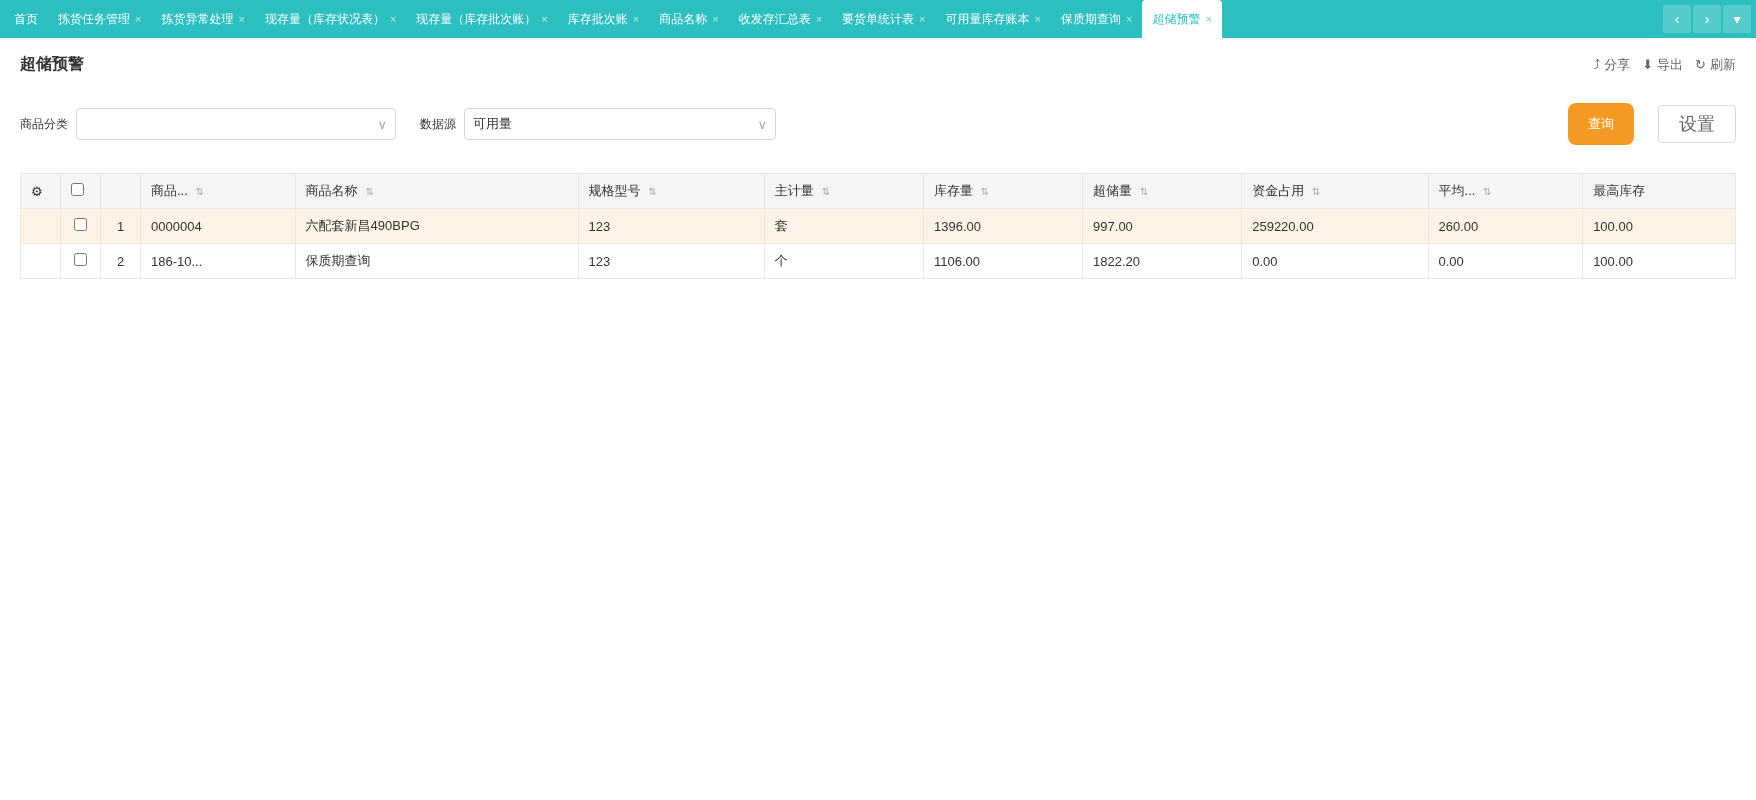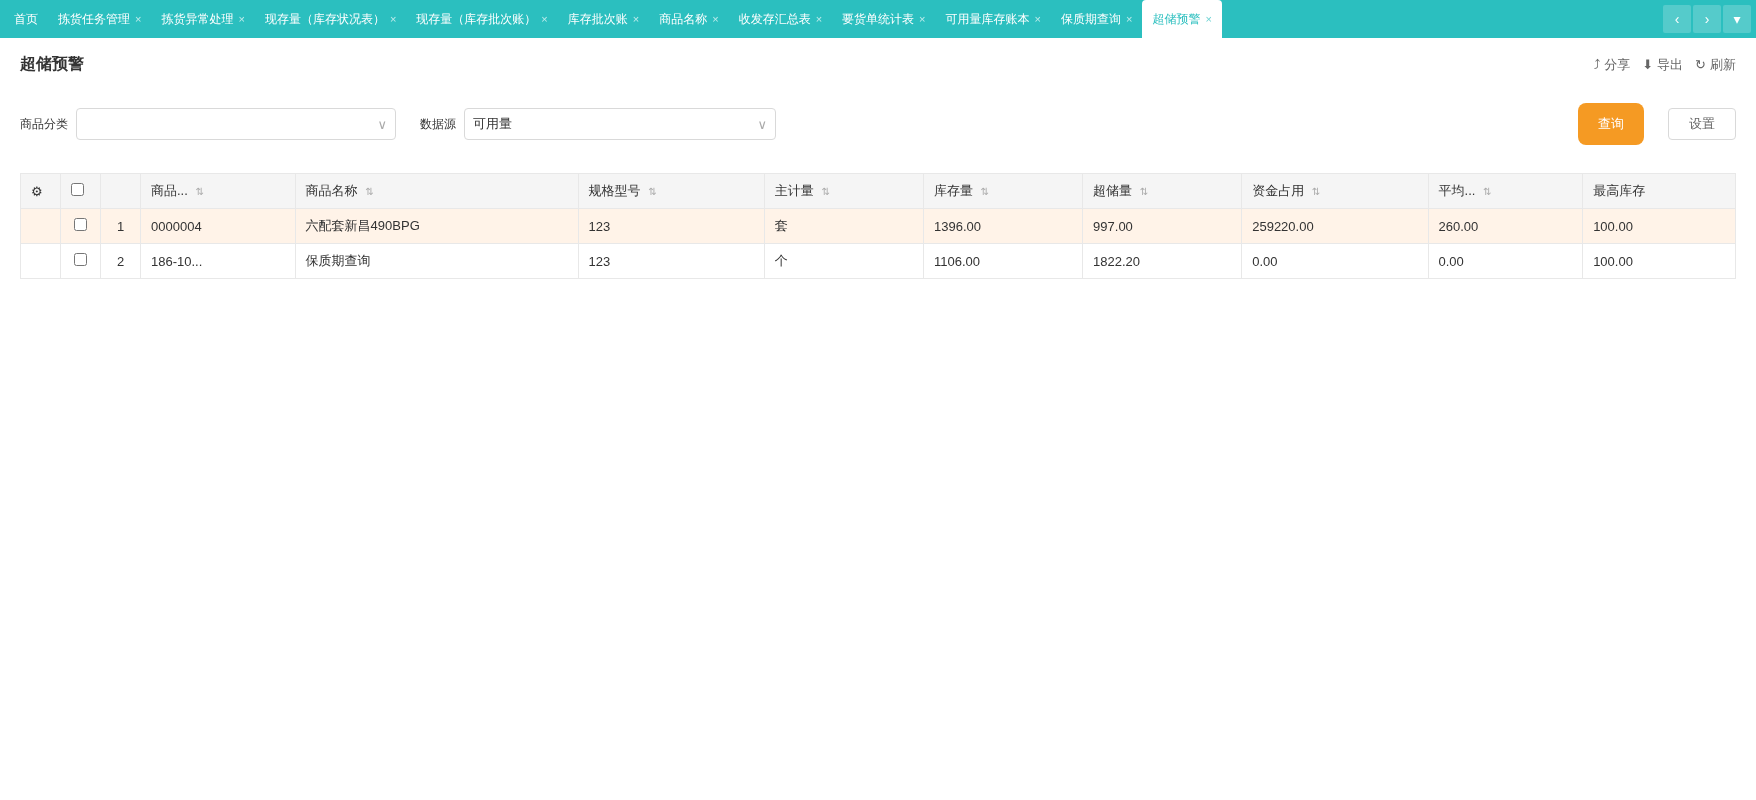--- a/index.html
+++ b/index.html
@@ -131,21 +131,21 @@
       font-size: 13px;
       cursor: pointer;
       margin-left: auto;
     }
     .btn-settings {
       background: #fff;
       color: #666;
       border: 1px solid #d9d9d9;
       border-radius: 4px;
       padding: 6px 20px;
-      font-size: 13px;
+      font-size: 18px;
       cursor: pointer;
       text-align: right;
     }
 
     
     .data-table {
       width: 100%;
       border-collapse: collapse;
       font-size: 13px;
     }

